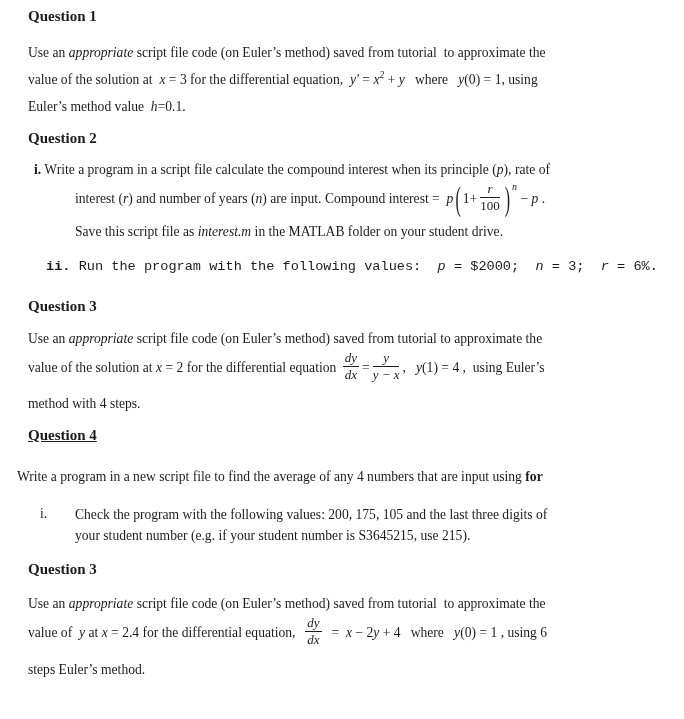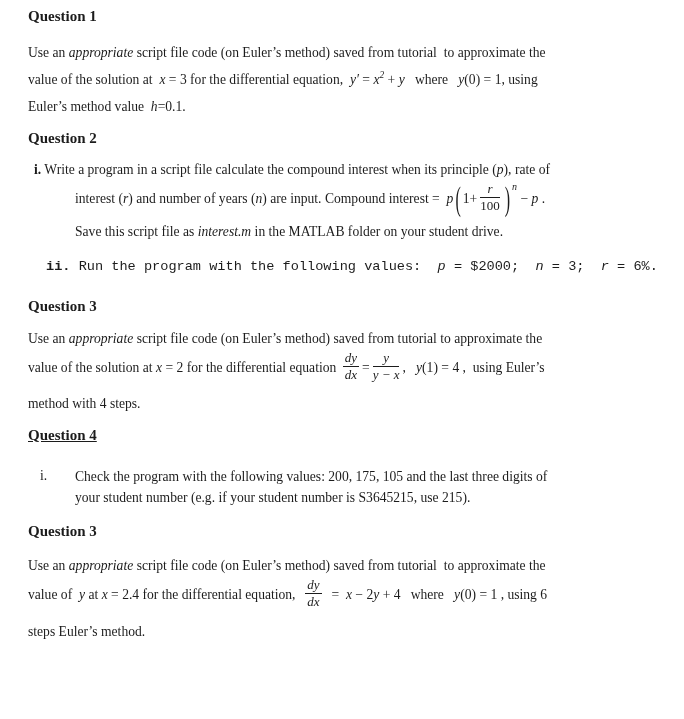--- a/index.html
+++ b/index.html
@@ -56,20 +56,21 @@
   <section class="sec-q3">
     <h2 class="qh hmb15">Question 3</h2>
     <div class="line g6"><span>Use an </span><span class="bi">appropriate</span><span> script file code (on Euler’s method) saved from tutorial to approximate the</span></div>
     <div class="line g11"><span>value of the solution at </span><span class="i">x</span><span> = 2 for the differential equation </span><span class="frac"><span class="num i">dy</span><span class="den i">dx</span></span><span>=</span><span class="frac"><span class="num i">y</span><span class="den i">y − x</span></span><span>,   </span><span class="i">y</span><span>(1) = 4 ,  using Euler’s</span></div>
     <div class="line"><span>method with 4 steps.</span></div>
   </section>
 
   <section class="sec-q4">
     <h2 class="qh hmb16">Question 4</h2>
     <div class="q4para">
+      <div class="line g5"><span>Write a program in a new script file to find the average of any 4 numbers that are input using </span><span class="b">for</span></div>
     </div>
     <div class="q4item">
       <span>i.</span>
       <span>
           <span class="line g4" style="display:block;font-family:Liberation Serif, serif;">Check the program with the following values: 200, 175, 105 and the last three digits of</span>
           <span class="line" style="display:block;">your student number (e.g. if your student number is S3645215, use 215).</span>
         </span>
     </div>
   </section>
 

